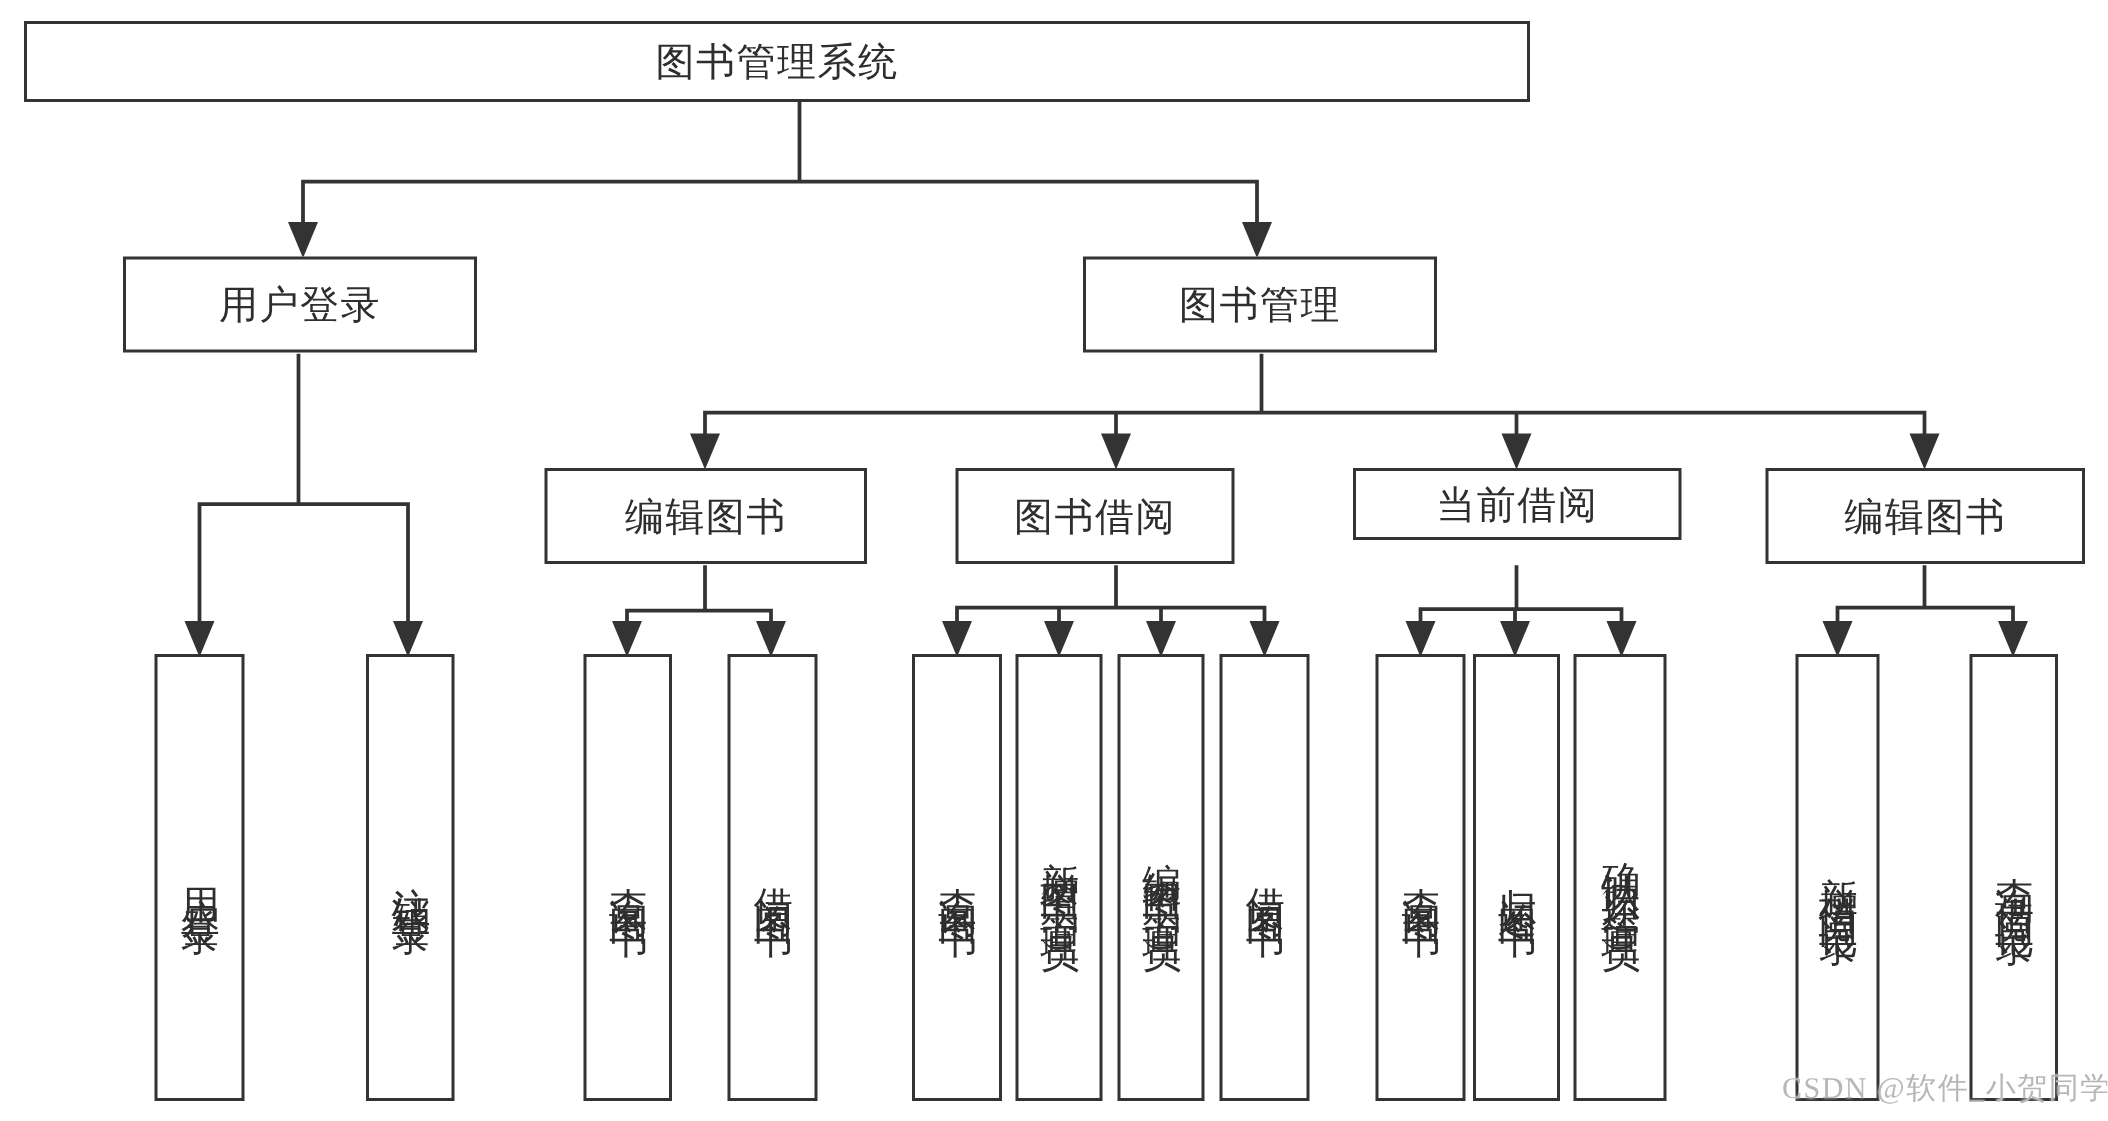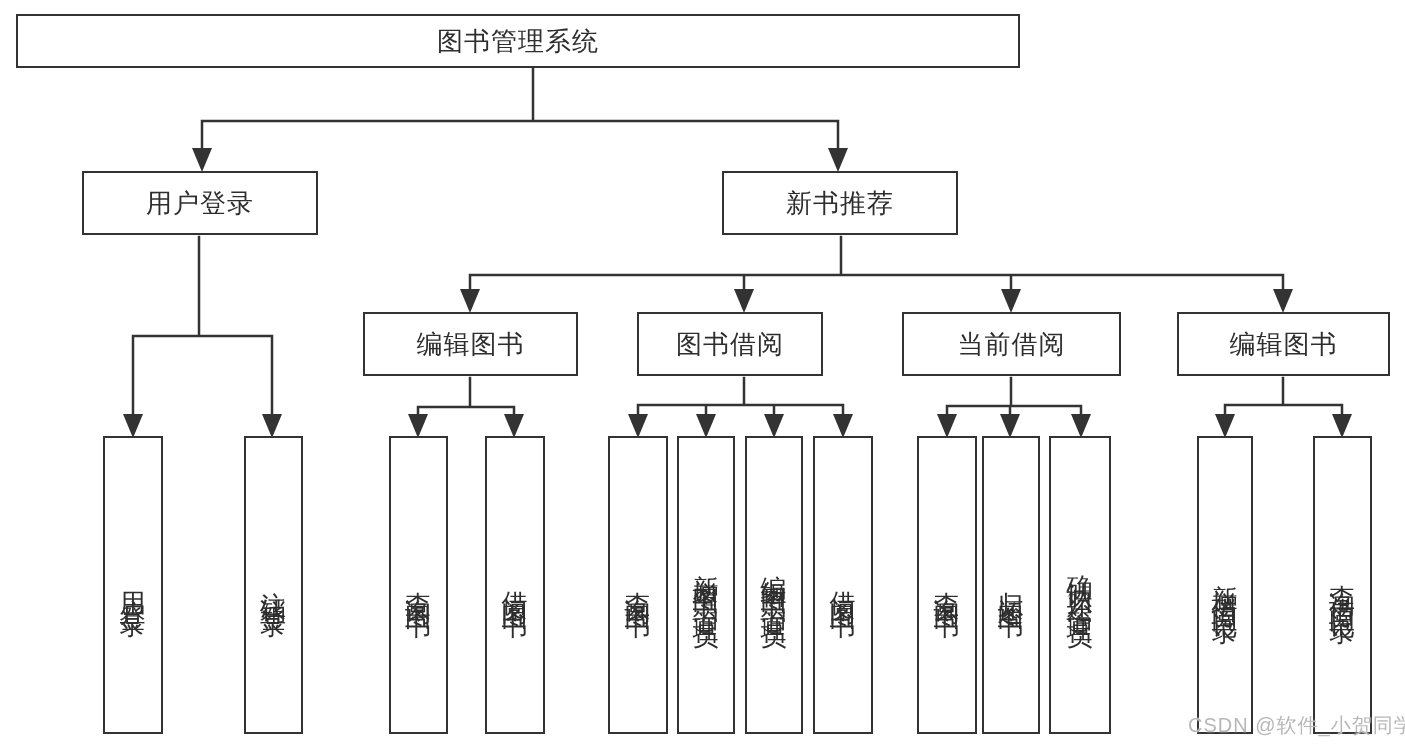--- a/index.html
+++ b/index.html
@@ -5,21 +5,21 @@
   html, body {
     margin: 0;
     padding: 0;
     background: #ffffff;
   }
   #canvas {
     position: relative;
     width: 1405px;
     height: 747px;
     background: var(--color-background, #ffffff);
-    font-family: Liberation Sans, sans-serif;
+    font-family: Liberation Serif, serif;
     overflow: hidden;
   }
   #connectors {
     position: absolute;
     left: 0;
     top: 0;
     z-index: 1;
     color: var(--color-line, #333333);
   }
   #connectors path {
@@ -117,30 +117,30 @@
   </svg>
 
   <div class="node hnode" style="left:16px;top:14px;width:1004px;height:54px">
     <span>图书管理系统</span>
   </div>
 
   <div class="node hnode" style="left:82px;top:171px;width:236px;height:64px">
     <span>用户登录</span>
   </div>
   <div class="node hnode" style="left:722px;top:171px;width:236px;height:64px">
-    <span>新书推荐</span>
+    <span>图书管理</span>
   </div>
 
   <div class="node hnode" style="left:363px;top:312px;width:215px;height:64px">
     <span>编辑图书</span>
   </div>
   <div class="node hnode" style="left:637px;top:312px;width:186px;height:64px">
     <span>图书借阅</span>
   </div>
-  <div class="node hnode" style="left:902px;top:312px;width:219px;height:64px">
+  <div class="node hnode" style="left:902px;top:312px;width:219px;height:48px">
     <span>当前借阅</span>
   </div>
   <div class="node hnode" style="left:1177px;top:312px;width:213px;height:64px">
     <span>编辑图书</span>
   </div>
 
   <div class="node vnode" style="left:103px;top:436px;width:60px;height:298px">
     <span class="vtext">用户登录</span>
   </div>
   <div class="node vnode" style="left:244px;top:436px;width:59px;height:298px">

